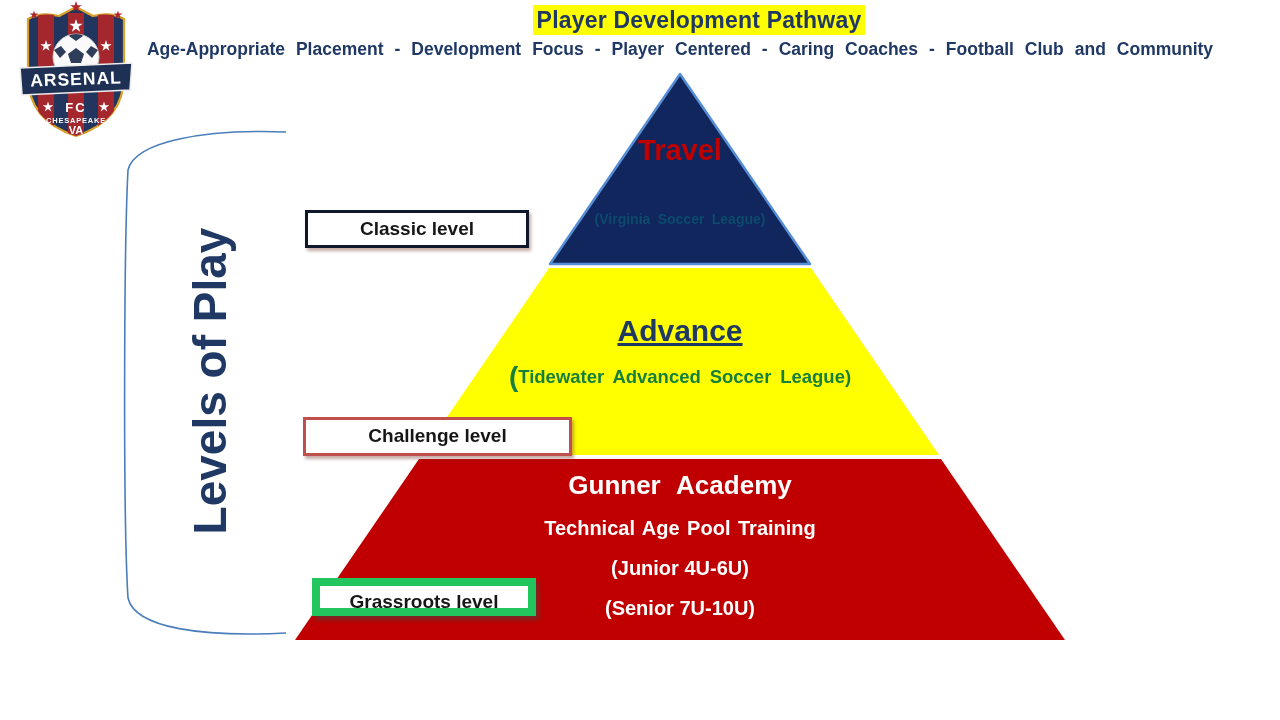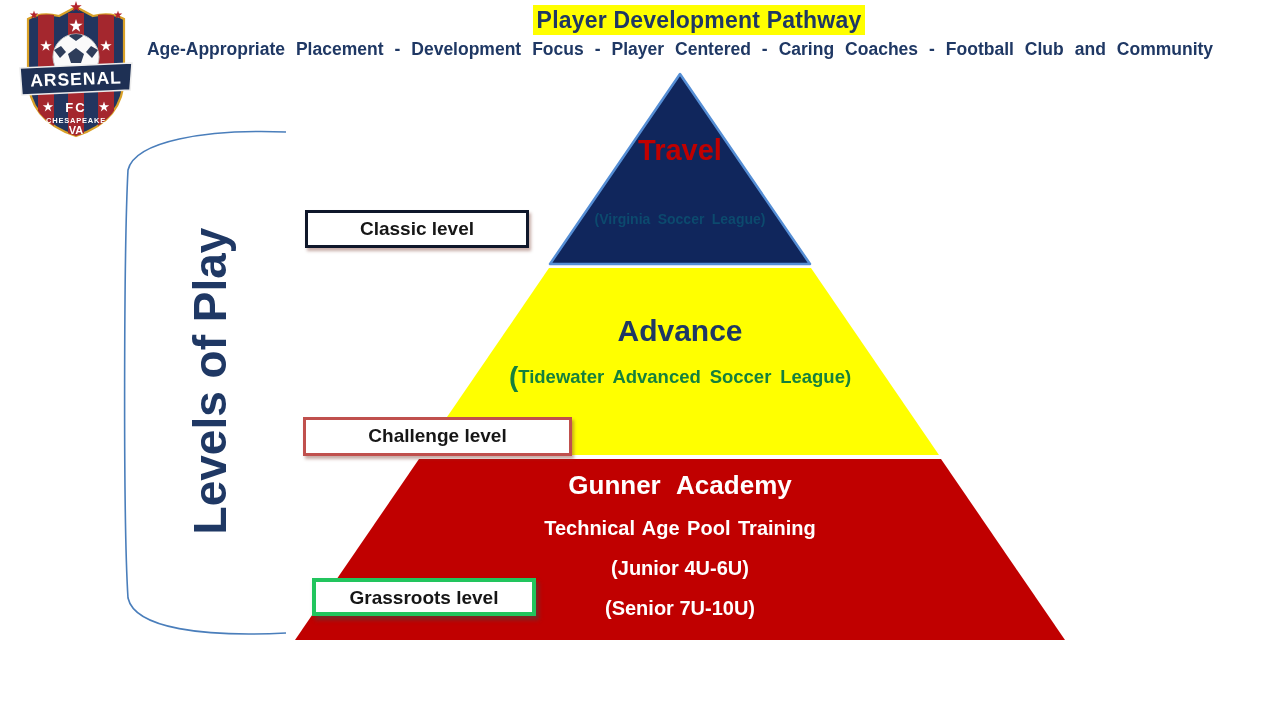--- a/index.html
+++ b/index.html
@@ -18,33 +18,33 @@
   .logo { position:absolute; left:14px; top:0px; width:124px; height:140px; }
 
   
   .levels-label { position:absolute; left:33px; top:351px; width:360px; height:60px; text-align:center;
     transform:rotate(-90deg); color:#1F3864; font-size:46px; font-weight:bold; white-space:nowrap; }
 
   
   .pyr-text { position:absolute; left:380px; width:600px; text-align:center; font-weight:bold; }
   .travel-title    { top:134px; font-size:29px; color:#C00000; word-spacing:0.1em; }
   .travel-sub      { top:181px; font-size:14px; color:#0c4a6e; word-spacing:0.25em;margin-top:30px; }
-  .advance-title   { top:314px; font-size:30px; color:#1F3864; }
+  .advance-title   { top:314px; font-size:30px; color:#1F3864;text-decoration:underline; }
   .advance-sub     { top:366px; font-size:18.5px; color:#15803d; word-spacing:0.2em; }
   .advance-sub .paren { font-size:28px; line-height:0; vertical-align:-3px; }
   .gunner-title    { top:470px; font-size:26px; color:#ffffff; word-spacing:0.35em; }
   .gunner-line1    { top:517px; font-size:20px; color:#ffffff; word-spacing:0.1em; }
   .gunner-line2    { top:557px; font-size:20px; color:#ffffff; }
   .gunner-line3    { top:597px; font-size:20px; color:#ffffff; }
 
   
   .level-box { position:absolute; background:#ffffff; text-align:center; font-weight:bold; color:#161616; font-size:19px; }
   .box-classic    { left:305px; top:210px; width:224px; height:38px; line-height:31px; border:3px solid #0f172a; box-shadow:2px 3px 3px rgba(130,70,60,0.45); }
   .box-challenge  { left:303px; top:417px; width:269px; height:39px; line-height:32px; border:3px solid #C0504D; box-shadow:2px 3px 3px rgba(130,70,60,0.45); }
-  .box-grassroots { left:312px; top:578px; width:224px; height:38px; line-height:31px; border:4px solid #22c55e; box-shadow:3px 4px 4px rgba(70,70,70,0.55); }
+  .box-grassroots { left:312px; top:578px; width:224px; height:38px; line-height:31px; border:8px solid #22c55e; box-shadow:3px 4px 4px rgba(70,70,70,0.55); }
 
   
   .footer { position:absolute; left:0px; top:679px; width:1276px; text-align:center; color:#8C8C8C; font-size:15px; letter-spacing:0.5px; }
 </style>
 </head>
 <body>
 
 <div class="slide">
 
   <svg class="vector-layer" viewBox="0 0 1280 720" xmlns="http://www.w3.org/2000/svg">

